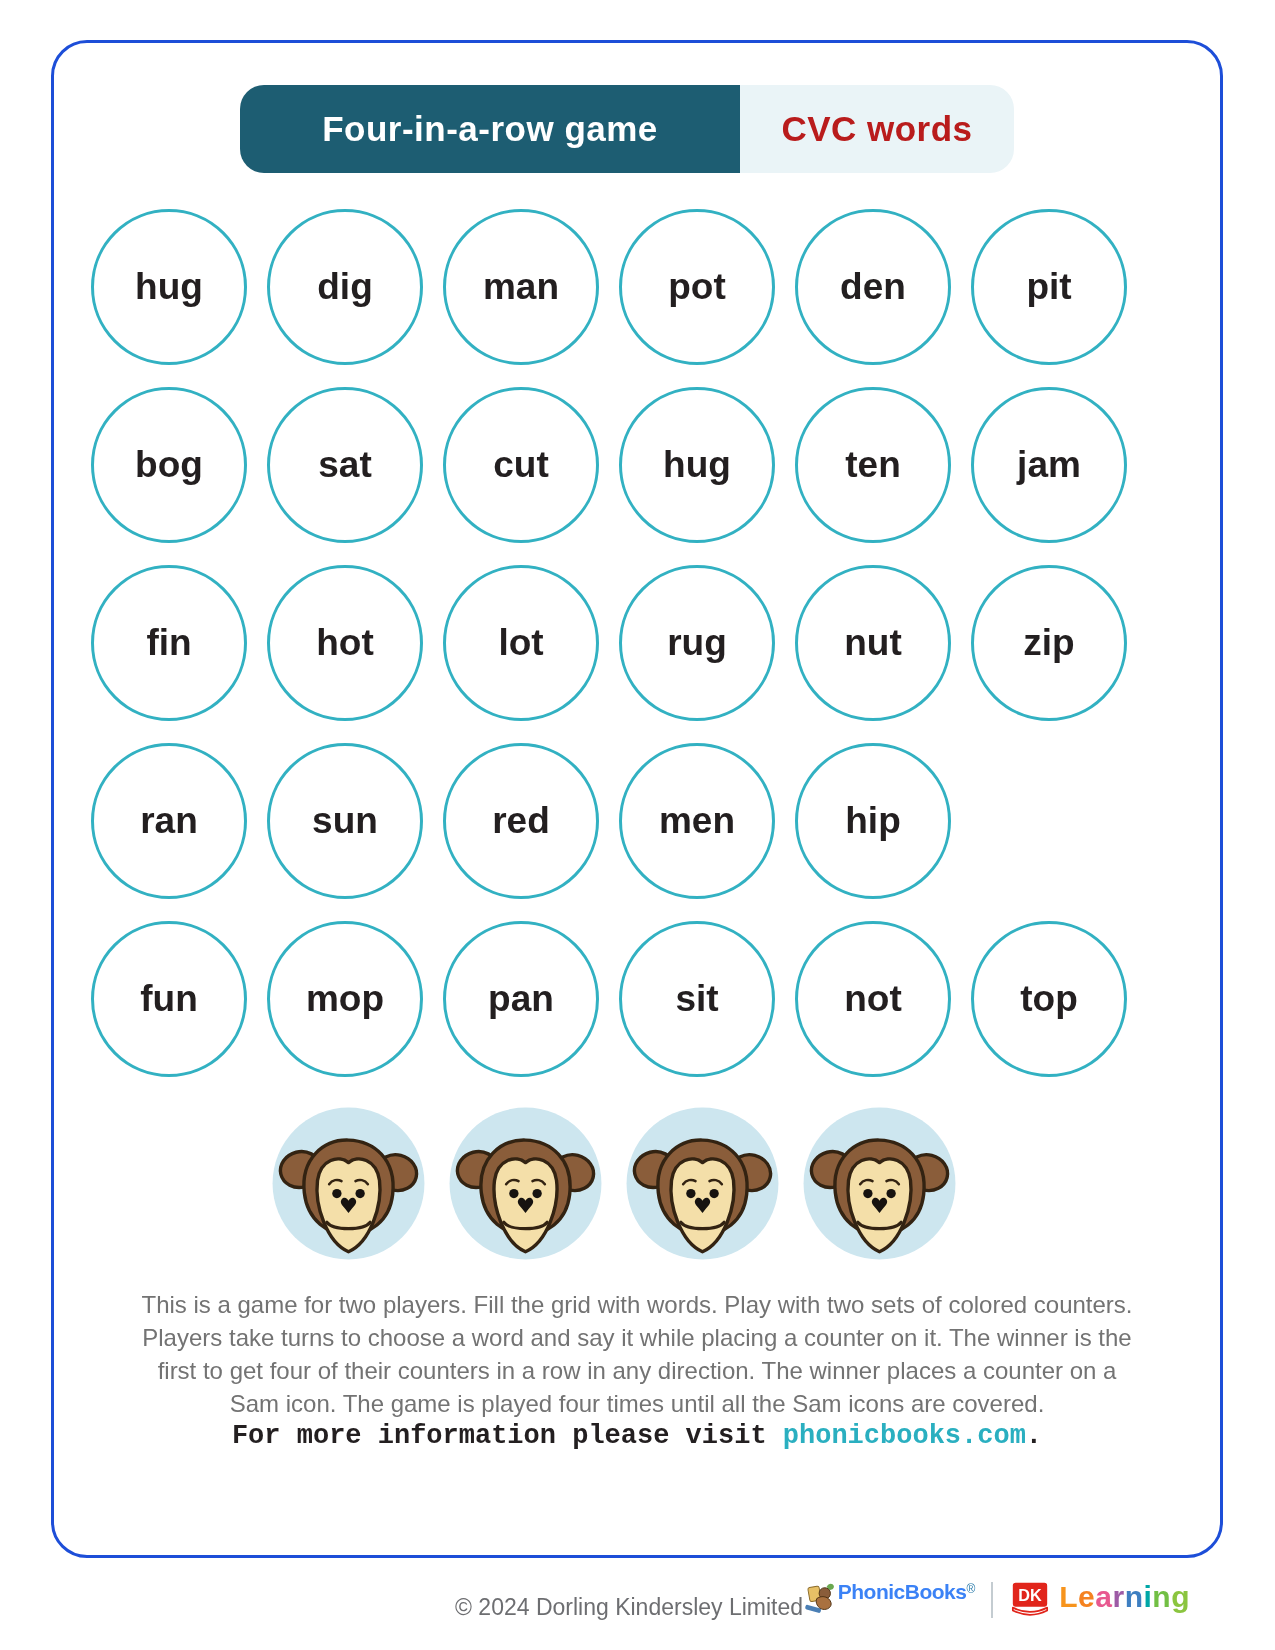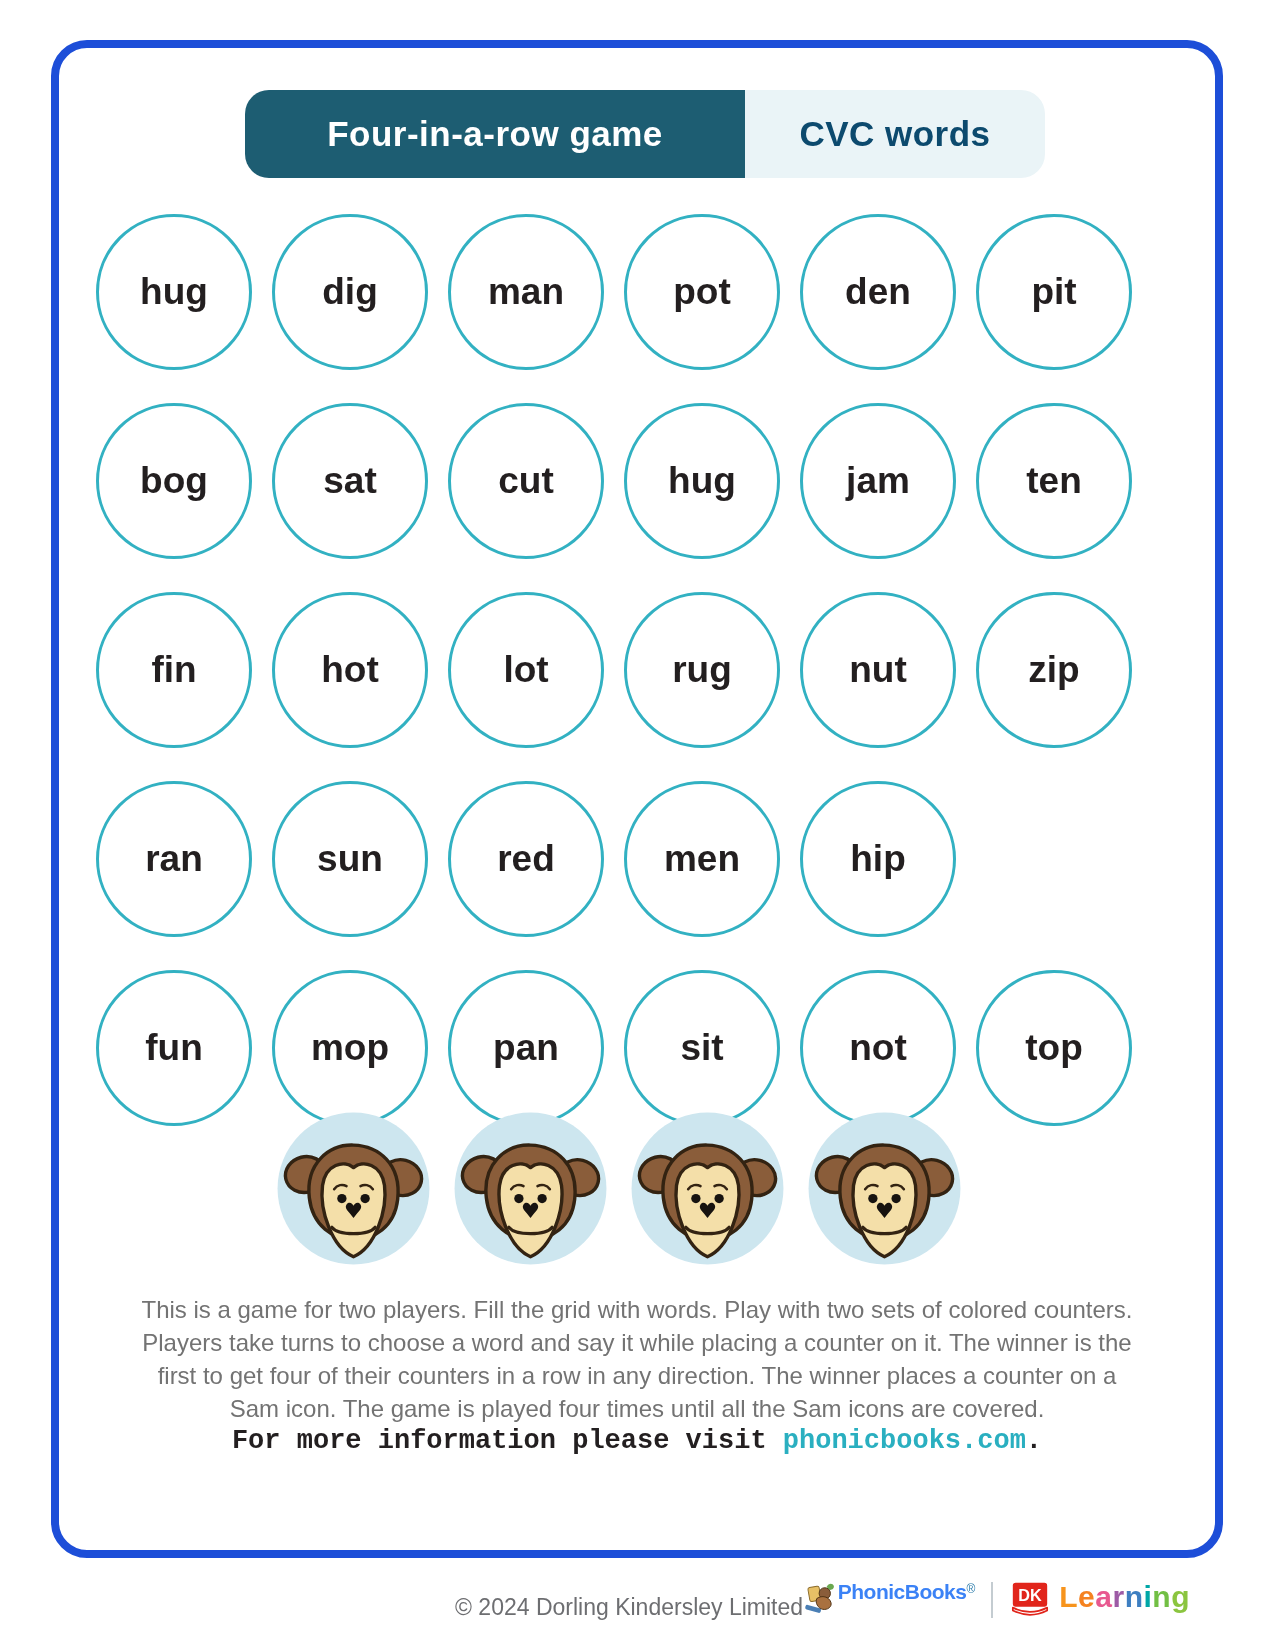--- a/index.html
+++ b/index.html
@@ -1,32 +1,32 @@
 <!DOCTYPE html>
 <html><head>
 <meta charset="utf-8">
 <style>
   * { margin:0; padding:0; box-sizing:border-box; }
   html,body { width:1275px; height:1650px; background:#ffffff;
     font-family:"Liberation Sans", sans-serif; }
   .page { position:relative; width:1275px; height:1650px; background:#fff; overflow:hidden; }
 
   .sheet { position:absolute; left:51px; top:40px; width:1172px; height:1518px;
-    border:8px solid #1d4ed8; border-radius:36px; background:#fff; }
+    border:3px solid #1d4ed8; border-radius:36px; background:#fff; }
 
   
   .tabs { position:absolute; left:186px; top:42px; display:flex; height:88px; }
   .tab { display:flex; align-items:center; justify-content:center;
     font-size:35px; font-weight:600; letter-spacing:0.5px; }
   .tab-dark { width:500px; background:#1d5d72; color:#ffffff; border-radius:24px 0 0 24px; }
-  .tab-light { width:300px; background:#eaf4f7; color:#0c4a6e; border-radius:0 24px 24px 0; }
+  .tab-light { width:274px; background:#eaf4f7; color:#b91c1c; border-radius:0 24px 24px 0; }
 
   
   .grid { position:absolute; left:37px; top:166px; width:1036px;
-    display:flex; flex-direction:column; gap:33px; }
+    display:flex; flex-direction:column; gap:22px; }
   .grid-row { display:flex; gap:20px; }
   .word-circle { width:156px; height:156px; border-radius:50%;
     border:3px solid #32b1c2; background:#fff;
     display:flex; align-items:center; justify-content:center;
     font-size:37px; font-weight:700; color:#231f20; }
 
   
   .monkeys { position:absolute; left:217px; top:1063px; display:flex; gap:22px; }
   .monkey { width:155px; height:155px; }
 
@@ -95,22 +95,22 @@
         <div class="word-circle">man</div>
         <div class="word-circle">pot</div>
         <div class="word-circle">den</div>
         <div class="word-circle">pit</div>
       </div>
       <div class="grid-row">
         <div class="word-circle">bog</div>
         <div class="word-circle">sat</div>
         <div class="word-circle">cut</div>
         <div class="word-circle">hug</div>
+        <div class="word-circle">ten</div>
         <div class="word-circle">jam</div>
-        <div class="word-circle">ten</div>
       </div>
       <div class="grid-row">
         <div class="word-circle">fin</div>
         <div class="word-circle">hot</div>
         <div class="word-circle">lot</div>
         <div class="word-circle">rug</div>
         <div class="word-circle">nut</div>
         <div class="word-circle">zip</div>
       </div>
       <div class="grid-row">

